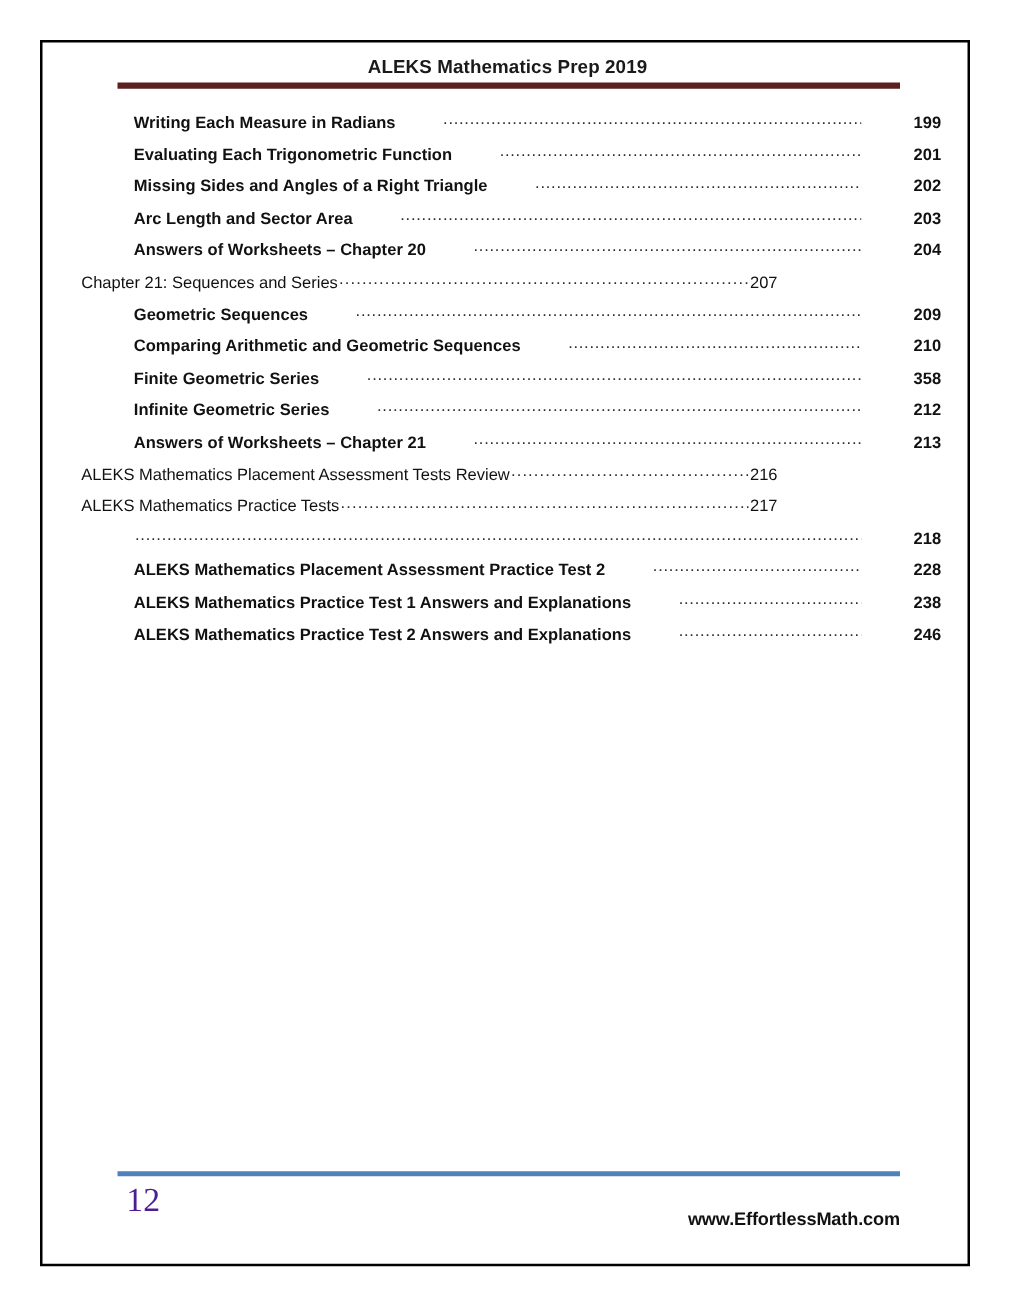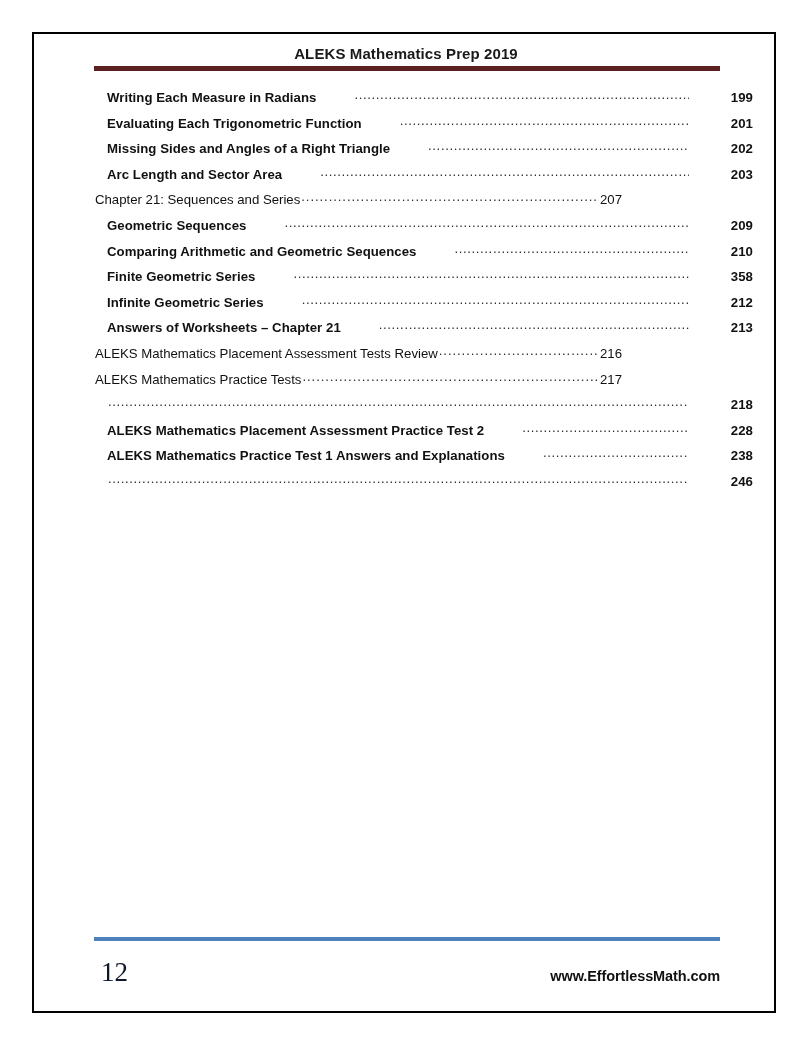--- a/index.html
+++ b/index.html
@@ -94,21 +94,21 @@
     white-space: nowrap;
   }
   .toc-entry .pageno {
     flex: 0 0 auto;
     font-size: 13.2px;
     text-align: right;
   }
 
   
   .toc-entry.level-1 {
-    padding-left: 61px;
+    padding-left: 31px;
     padding-right: 156px;
   }
   .toc-entry.level-1 .label,
   .toc-entry.level-1 .pageno {
     font-weight: normal;
     font-stretch: semi-condensed;
   }
   .toc-entry.level-1 .leader::before {
     letter-spacing: 0.9px;
   }
@@ -141,24 +141,24 @@
     position: absolute;
     left: 60px;
     top: 14px;
     width: 626px;
     height: 4px;
     background: #4F81BD;
   }
   .footer-pageno {
     position: absolute;
     left: 67px;
-    top: 36px;
+    top: 24px;
     font-family: "Liberation Serif", serif;
     font-size: 27px;
-    color: #0f172a;
+    color: #4c1d95;
     line-height: 1;
   }
   .footer-site {
     position: absolute;
     right: 58px;
     top: 45px;
     font-size: 14.5px;
     font-weight: bold;
     font-stretch: condensed;
     letter-spacing: -0.1px;
@@ -189,20 +189,25 @@
       <div class="toc-entry level-2">
         <span class="label">Missing Sides and Angles of a Right Triangle</span>
         <span class="leader"></span>
         <span class="pageno">202</span>
       </div>
       <div class="toc-entry level-2">
         <span class="label">Arc Length and Sector Area</span>
         <span class="leader"></span>
         <span class="pageno">203</span>
       </div>
+      <div class="toc-entry level-2">
+        <span class="label">Answers of Worksheets – Chapter 20</span>
+        <span class="leader"></span>
+        <span class="pageno">204</span>
+      </div>
       <div class="toc-entry level-1">
         <span class="label">Chapter 21: Sequences and Series</span>
         <span class="leader"></span>
         <span class="pageno">207</span>
       </div>
       <div class="toc-entry level-2">
         <span class="label">Geometric Sequences</span>
         <span class="leader"></span>
         <span class="pageno">209</span>
       </div>
@@ -244,20 +249,21 @@
         <span class="label">ALEKS Mathematics Placement Assessment Practice Test 2</span>
         <span class="leader"></span>
         <span class="pageno">228</span>
       </div>
       <div class="toc-entry level-2">
         <span class="label">ALEKS Mathematics Practice Test 1 Answers and Explanations</span>
         <span class="leader"></span>
         <span class="pageno">238</span>
       </div>
       <div class="toc-entry level-2">
+        <span class="label">ALEKS Mathematics Practice Test 2 Answers and Explanations</span>
         <span class="leader"></span>
         <span class="pageno">246</span>
       </div>
     </div>
 
   <div class="doc-footer">
     <div class="footer-rule"></div>
     <div class="footer-pageno">12</div>
     <div class="footer-site">www.EffortlessMath.com</div>
   </div>

